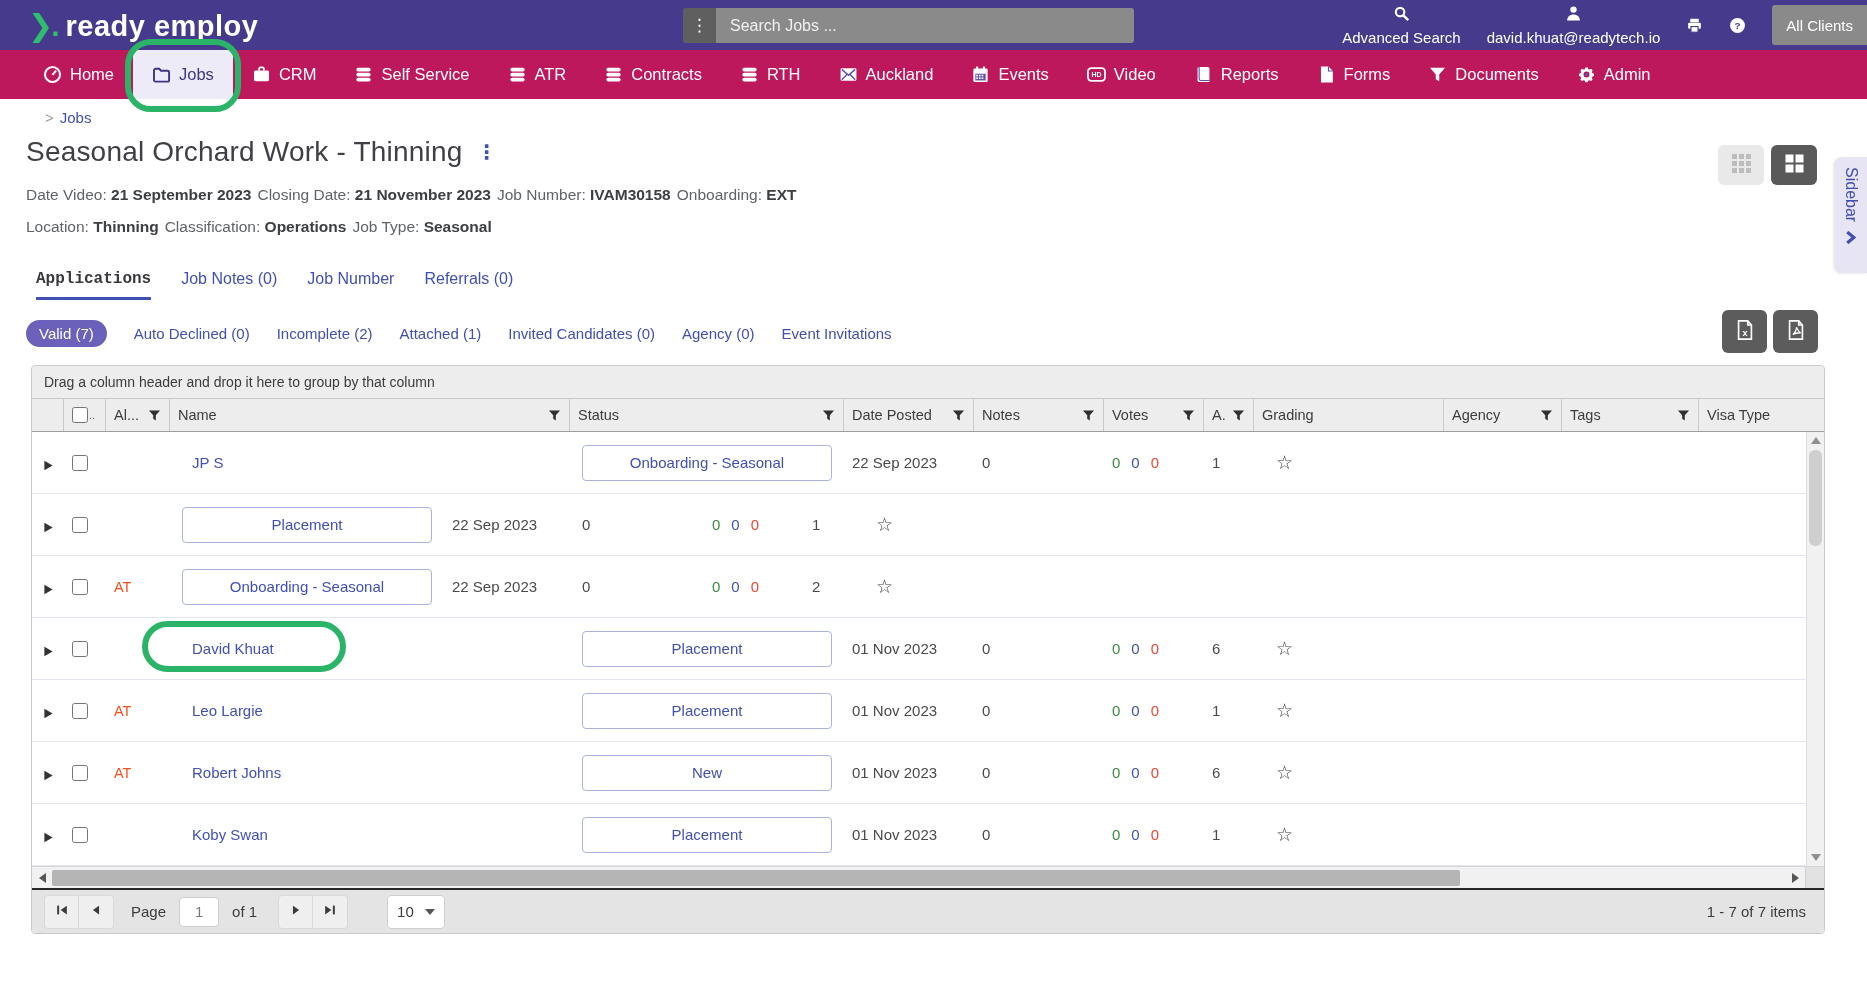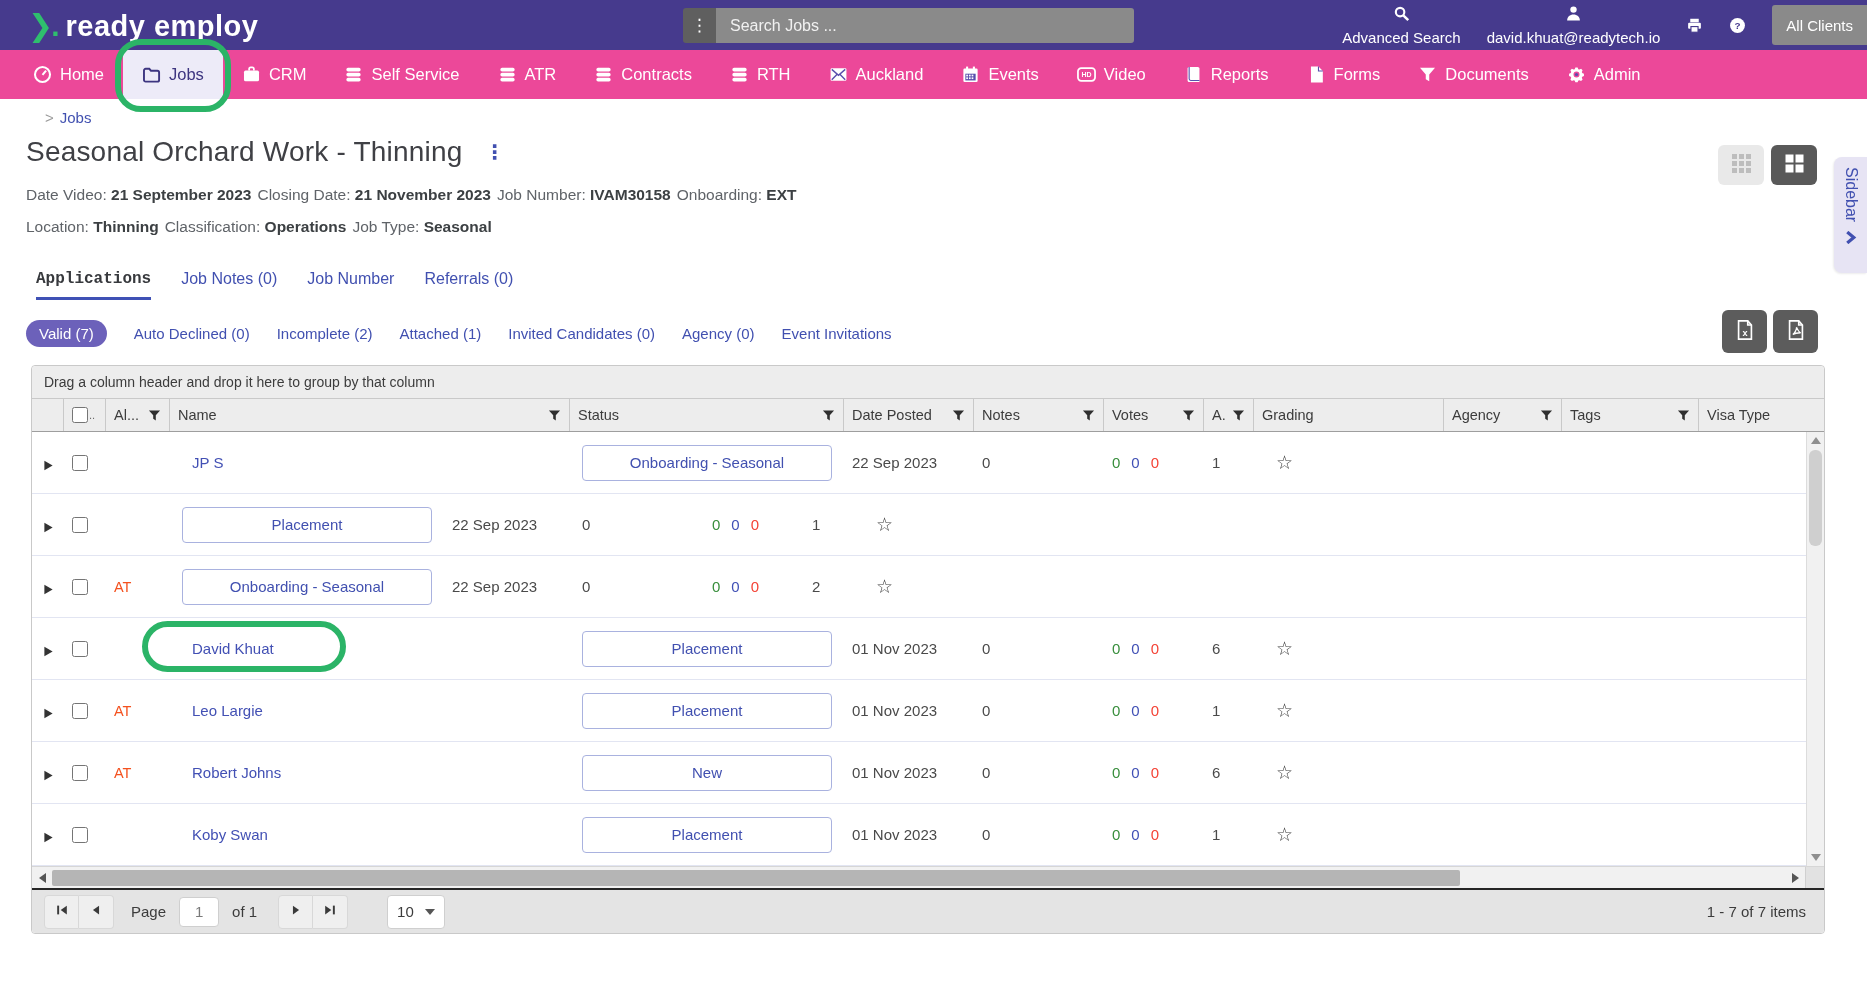--- a/index.html
+++ b/index.html
@@ -15,39 +15,39 @@
   .search-kebab { width:33px; background:#5f5f5f; border:none; color:#fff; font-size:17px; border-radius:3px 0 0 3px; cursor:pointer; }
   .search-input { width:418px; background:#8a8a8a; border:none; color:#fff; font-size:16px; padding:0 14px; outline:none; border-radius:0 3px 3px 0; }
   .search-input::placeholder { color:#f1f1f1; opacity:1; }
   .topbar-right { position:absolute; right:0; top:0; height:50px; display:flex; align-items:center; gap:26px; }
   .tb-item { display:flex; align-items:center; gap:7px; font-size:15px; cursor:pointer; white-space:nowrap;flex-direction:column; }
   .tb-ic { width:17px; height:17px; display:inline-block; }
   .tb-ic svg { width:100%; height:100%; }
   .all-clients { background:#8a8a8a; color:#fff; border:none; font-size:15px; height:40px; padding:0 14px; border-radius:3px 0 0 3px; cursor:pointer; }
 
   
-  .navbar { height:49px; background:#ec4899; display:flex; align-items:stretch; padding-left:14px; }
+  .navbar { height:49px; background:#be185d; display:flex; align-items:stretch; padding-left:24px; }
   .nav-items { display:flex; align-items:stretch; }
   .nav-item { display:flex; align-items:center; gap:8px; padding:0 19px; color:#fff; font-size:16.5px; cursor:pointer; position:relative; white-space:nowrap; }
   .nav-item.active { background:#edebf8; color:#3d3580; }
   .nav-ic { width:19px; height:19px; display:inline-block; }
   .nav-ic svg { width:100%; height:100%; }
   .nav-lbl { font-weight:500; }
 
   
   .ring { position:absolute; border:5px solid #2bb467; border-radius:28px; pointer-events:none; z-index:40; }
   .ring-nav { left:-8px; right:-8px; top:-11px; bottom:-13px; border-width:6px; border-radius:26px; }
   .ring-name { left:-28px; top:3px; width:204px; height:51px; border-width:6px; border-radius:26px; }
 
   
   .main { position:relative; }
   .breadcrumb { margin:10px 0 0 45px; font-size:15px; }
   .bc-sep { color:#9a9a9a; margin-right:6px; }
   .bc-link { color:#4150b0; cursor:pointer; }
-  .title-row { display:flex; align-items:center; gap:22px; margin:10px 0 3px 26px; }
+  .title-row { display:flex; align-items:center; gap:14px; margin:10px 0 3px 26px; }
   .page-title { font-size:28px; color:#3f4045; font-weight:400; letter-spacing:0.2px; }
   .title-kebab { color:#4150b0; font-size:20px; font-weight:bold; cursor:pointer; line-height:1; }
   .view-toggles { position:absolute; top:36px; right:50px; display:flex; gap:7px; }
   .vt-btn { width:46px; height:40px; border:none; border-radius:6px; cursor:pointer; display:flex; align-items:center; justify-content:center; }
   .vt-btn.light { background:#e9e9e9; color:#bdbdbd; }
   .vt-btn.dark { background:#595959; color:#fff; }
   .vt-btn svg { width:21px; height:21px; }
 
   .sidebar-tab { position:absolute; top:48px; right:0; width:33px; height:116px; background:#e7e4f4; border-radius:8px 0 0 8px; display:flex; flex-direction:column; align-items:center; justify-content:flex-start; padding-top:10px; cursor:pointer; box-shadow:-1px 1px 2px rgba(0,0,0,0.08); }
   .sidebar-vtext { writing-mode:vertical-rl; color:#4150b0; font-size:16px; }

